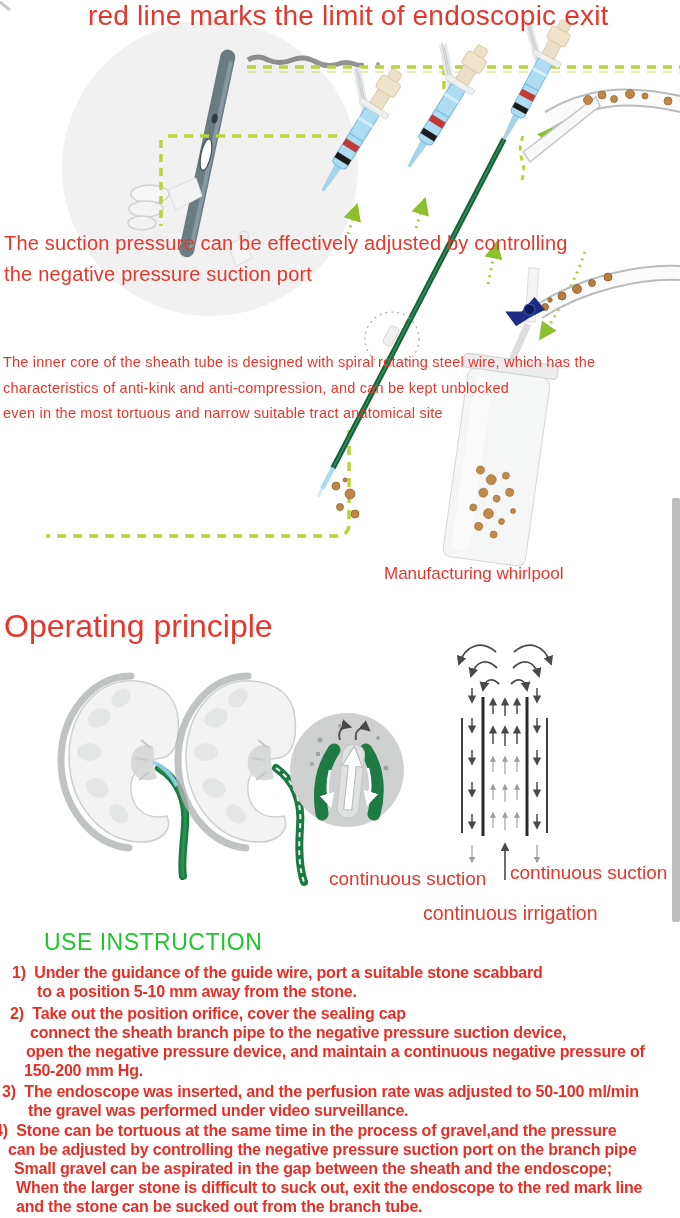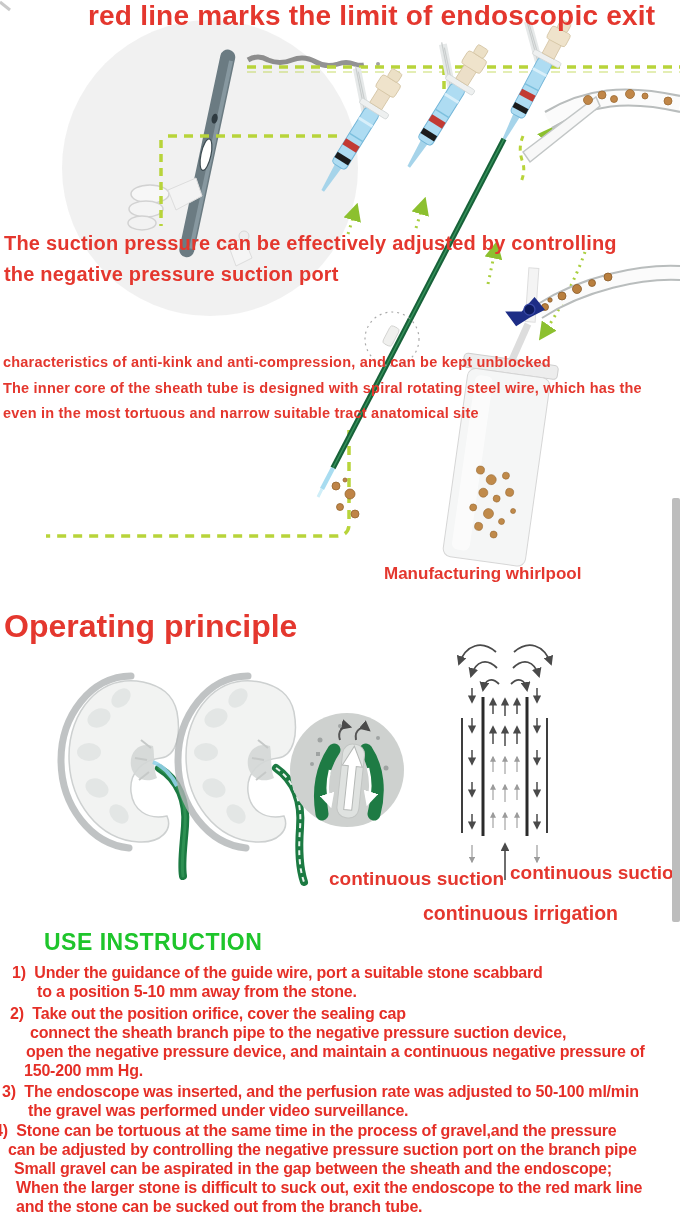--- a/index.html
+++ b/index.html
@@ -2,30 +2,30 @@
 <html><head>
 <meta charset="utf-8">
 <style>
   html,body{margin:0;padding:0;}
   body{
     width:680px;height:1218px;position:relative;overflow:hidden;
     background:#ffffff;font-family:"Liberation Sans",sans-serif;
   }
   svg.layer{position:absolute;left:0;top:0;z-index:1;}
   .txt{position:absolute;z-index:2;white-space:nowrap;}
-  .red{color:#e4372e;font-weight:bold;}
+  .red{color:#e4372e;}
   .title{left:88px;top:0px;font-size:28px;letter-spacing:0.2px;}
   .para1{left:4px;top:228px;font-size:20px;line-height:31px;letter-spacing:0.2px;}
   .para2{left:3px;top:350px;font-size:14.5px;line-height:25.5px;letter-spacing:0.2px;}
   .whirl{left:384px;top:564px;font-size:17px;}
   .opprin{left:4px;top:608px;font-size:32px;}
   .suctL{left:329px;top:868px;font-size:19px;}
   .suctR{left:510px;top:862px;font-size:19px;}
   .irrig{left:423px;top:902px;font-size:19.5px;}
-  .useh{left:44px;top:929px;font-size:23px;font-weight:bold;color:#1ec52b;letter-spacing:0.5px;}
+  .useh{left:44px;top:929px;font-size:23px;font-weight:normal;color:#1ec52b;letter-spacing:0.5px;}
   .instr{left:0;top:963px;width:700px;font-size:16px;font-weight:bold;color:#e52f27;
          line-height:19px;letter-spacing:-0.2px;z-index:2;position:absolute;}
   .instr .ln{white-space:nowrap;}
   .scrollbar{position:absolute;left:672px;top:498px;width:8px;height:424px;
              background:#bdbdbd;border-radius:2px;z-index:3;}
 </style>
 </head>
 <body>
 
 <svg class="layer" width="680" height="1218" viewBox="0 0 680 1218">
@@ -280,22 +280,22 @@
 </svg>
 
 <div class="txt red title">red line marks the limit of endoscopic exit</div>
 
 <div class="txt red para1">
   <div>The suction pressure can be effectively adjusted by controlling</div>
   <div>the negative pressure suction port</div>
 </div>
 
 <div class="txt red para2">
+  <div>The inner core of the sheath tube is designed with spiral rotating steel wire, which has the</div>
   <div>characteristics of anti-kink and anti-compression, and can be kept unblocked</div>
-  <div>The inner core of the sheath tube is designed with spiral rotating steel wire, which has the</div>
   <div>even in the most tortuous and narrow suitable tract anatomical site</div>
 </div>
 
 <div class="txt red whirl">Manufacturing whirlpool</div>
 <div class="txt red opprin">Operating principle</div>
 <div class="txt red suctL">continuous suction</div>
 <div class="txt red suctR">continuous suction</div>
 <div class="txt red irrig">continuous irrigation</div>
 
 <div class="txt useh">USE INSTRUCTION</div>

